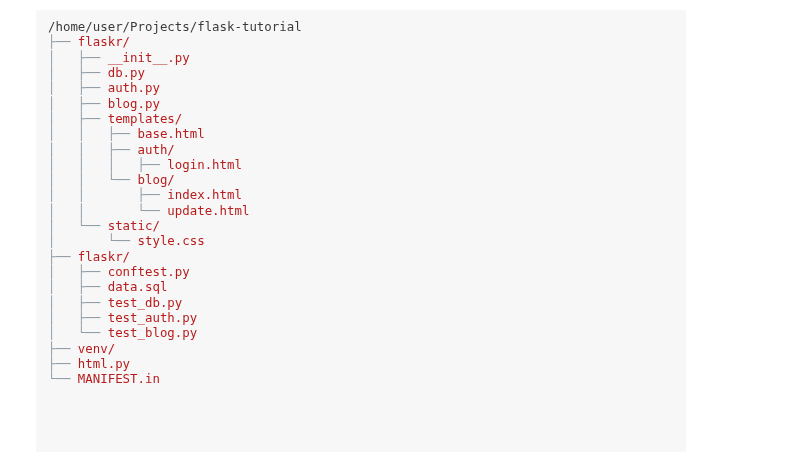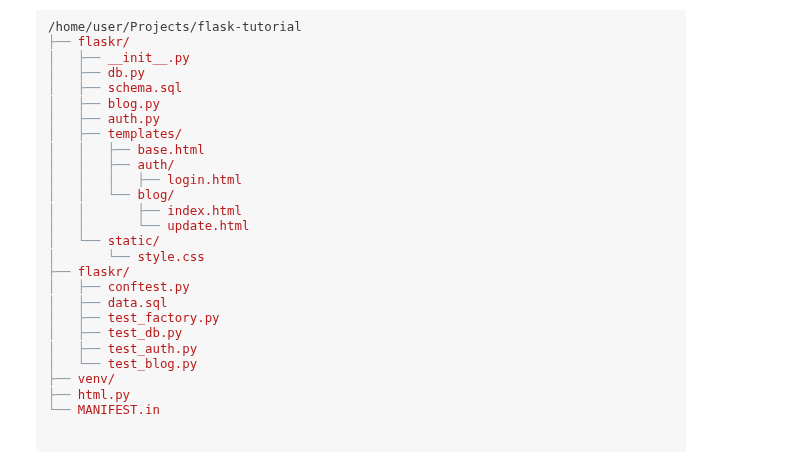--- a/index.html
+++ b/index.html
@@ -56,36 +56,34 @@
 </style>
 </head>
 <body>
 
 <div id="screenshot">
   <div id="tree-panel">
     <pre id="tree-listing"><span class="tree-line root-line"><span class="tree-name">/home/user/Projects/flask-tutorial</span>
 </span><span class="tree-line"><span class="tree-guide">├── </span><span class="tree-name">flaskr/</span>
 </span><span class="tree-line"><span class="tree-guide">│   ├── </span><span class="tree-name">__init__.py</span>
 </span><span class="tree-line"><span class="tree-guide">│   ├── </span><span class="tree-name">db.py</span>
-</span><span class="tree-line"><span class="tree-guide">│   ├── </span><span class="tree-name">schema.sql</span>
+</span><span class="tree-line"><span class="tree-guide">│   ├── </span><span class="tree-name">auth.py</span>
 </span><span class="tree-line"><span class="tree-guide">│   ├── </span><span class="tree-name">blog.py</span>
-</span><span class="tree-line"><span class="tree-guide">│   ├── </span><span class="tree-name">auth.py</span>
 </span><span class="tree-line"><span class="tree-guide">│   ├── </span><span class="tree-name">templates/</span>
 </span><span class="tree-line"><span class="tree-guide">│   │   ├── </span><span class="tree-name">base.html</span>
 </span><span class="tree-line"><span class="tree-guide">│   │   ├── </span><span class="tree-name">auth/</span>
 </span><span class="tree-line"><span class="tree-guide">│   │   │   ├── </span><span class="tree-name">login.html</span>
 </span><span class="tree-line"><span class="tree-guide">│   │   └── </span><span class="tree-name">blog/</span>
 </span><span class="tree-line"><span class="tree-guide">│   │       ├── </span><span class="tree-name">index.html</span>
 </span><span class="tree-line"><span class="tree-guide">│   │       └── </span><span class="tree-name">update.html</span>
 </span><span class="tree-line"><span class="tree-guide">│   └── </span><span class="tree-name">static/</span>
 </span><span class="tree-line"><span class="tree-guide">│       └── </span><span class="tree-name">style.css</span>
 </span><span class="tree-line"><span class="tree-guide">├── </span><span class="tree-name">flaskr/</span>
 </span><span class="tree-line"><span class="tree-guide">│   ├── </span><span class="tree-name">conftest.py</span>
 </span><span class="tree-line"><span class="tree-guide">│   ├── </span><span class="tree-name">data.sql</span>
-</span><span class="tree-line"><span class="tree-guide">│   ├── </span><span class="tree-name">test_factory.py</span>
 </span><span class="tree-line"><span class="tree-guide">│   ├── </span><span class="tree-name">test_db.py</span>
 </span><span class="tree-line"><span class="tree-guide">│   ├── </span><span class="tree-name">test_auth.py</span>
 </span><span class="tree-line"><span class="tree-guide">│   └── </span><span class="tree-name">test_blog.py</span>
 </span><span class="tree-line"><span class="tree-guide">├── </span><span class="tree-name">venv/</span>
 </span><span class="tree-line"><span class="tree-guide">├── </span><span class="tree-name">html.py</span>
 </span><span class="tree-line"><span class="tree-guide">└── </span><span class="tree-name">MANIFEST.in</span>
 </span></pre>
   </div>
 </div>
 

